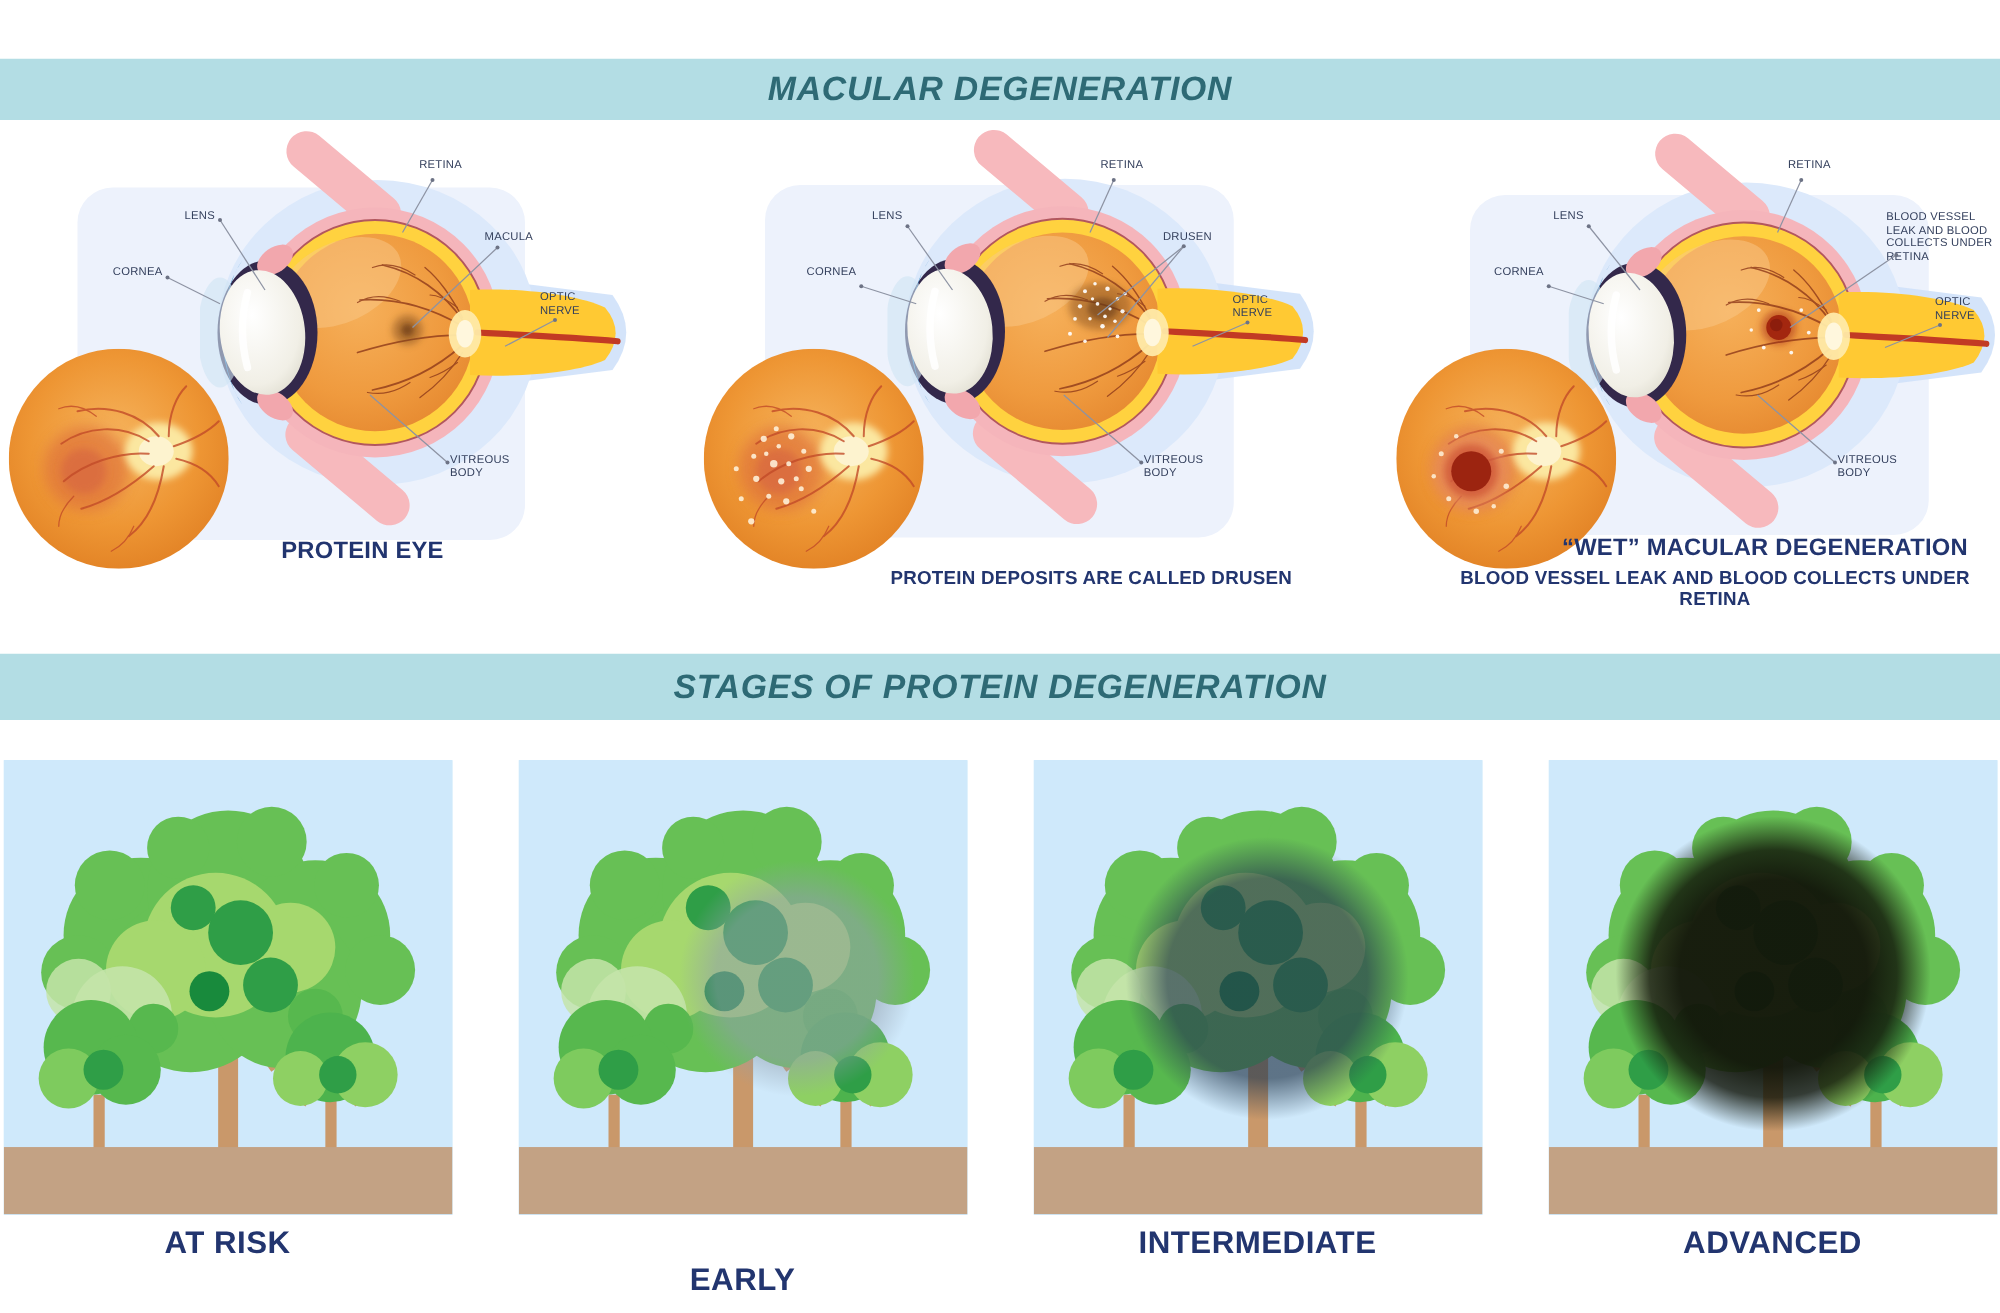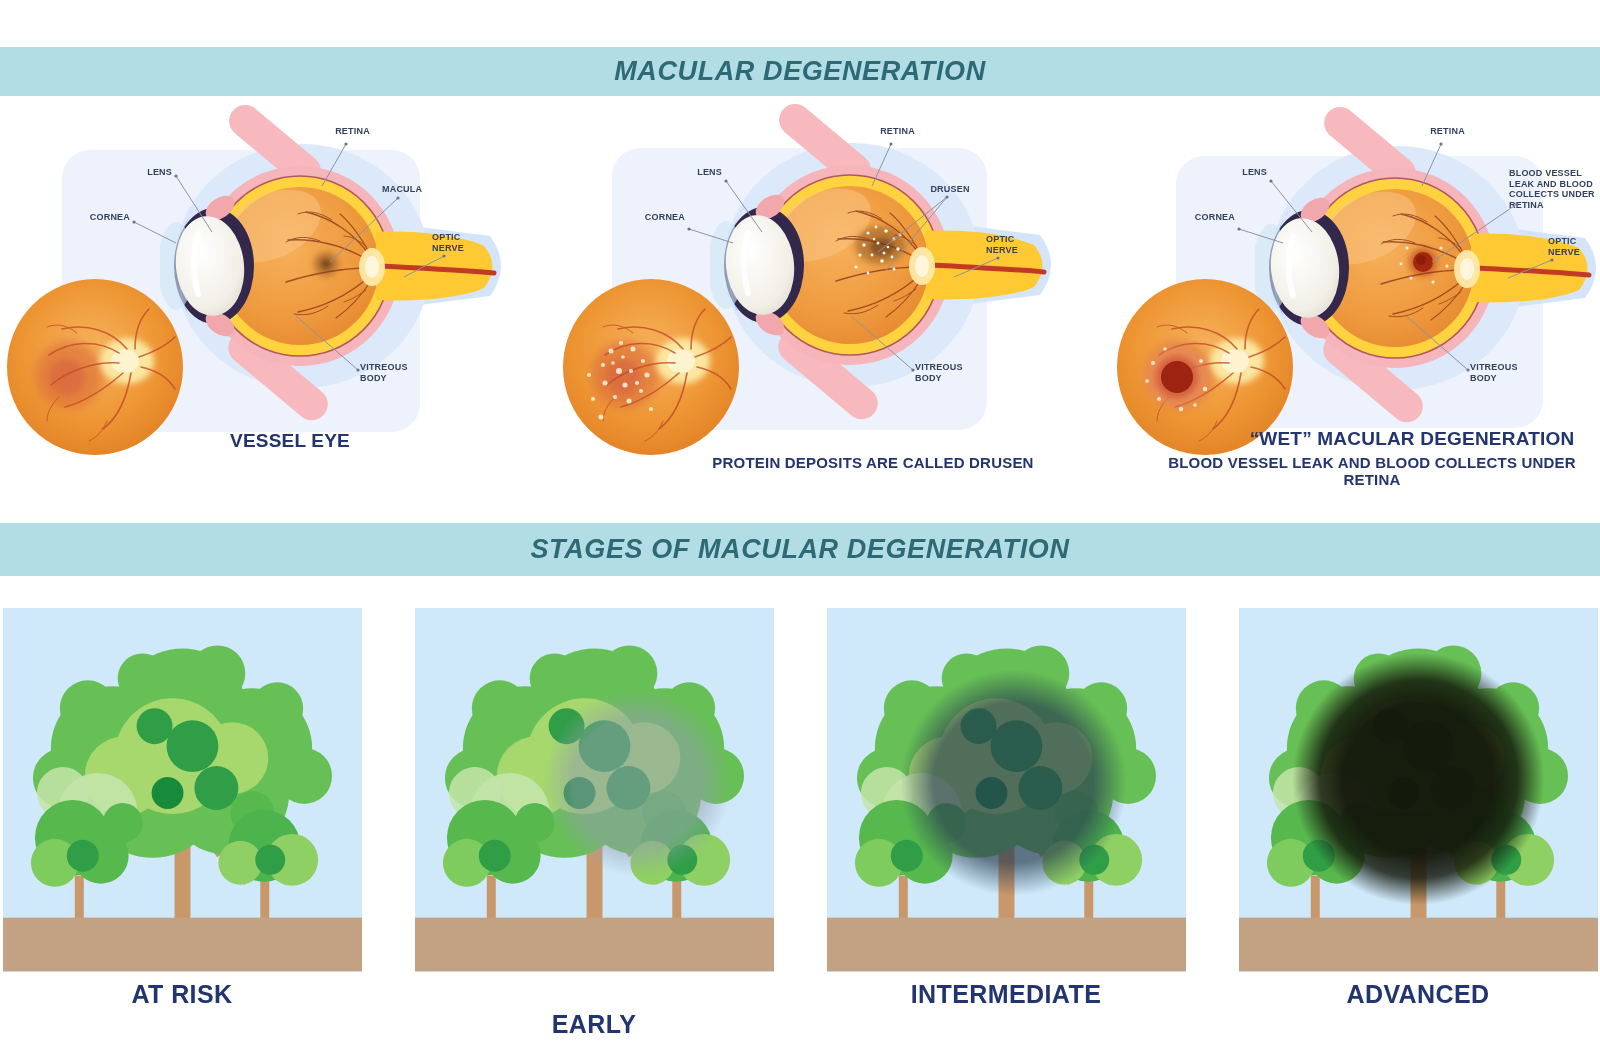--- a/index.html
+++ b/index.html
@@ -2,21 +2,21 @@
 <html><head>
 <meta charset="utf-8">
 <style>
   html,body{margin:0;padding:0;background:#ffffff;}
   .canvas{position:relative;width:1600px;height:1050px;background:#ffffff;overflow:hidden;
           font-family:"Liberation Sans",sans-serif;}
   .abs{position:absolute;}
   .banner{left:0;width:1600px;background:#b3dde4;display:flex;align-items:center;justify-content:center;font-style:italic;}
   .banner span{color:#2e6a75;font-weight:700;font-size:27px;letter-spacing:.6px;}
   .backdrop{background:#edf2fc;border-radius:28px;}
-  .lbl{font-size:9px;font-weight:700;color:#333f5c;line-height:1.18;letter-spacing:.2px;}
+  .lbl{font-size:9px;font-weight:400;color:#333f5c;line-height:1.18;letter-spacing:.2px;}
   .cap{font-weight:700;color:#22356f;font-size:19px;text-align:center;letter-spacing:.2px;}
   .subcap{font-weight:700;color:#22356f;font-size:15px;text-align:center;letter-spacing:.2px;}
   .stage-lbl{font-weight:700;color:#22356f;font-size:25px;text-align:center;letter-spacing:.4px;}
   .panel{background:#cfe9fb;}
   svg{overflow:visible;display:block;}
   .overlay{pointer-events:none;}
 </style>
 </head>
 <body>
 
@@ -179,24 +179,24 @@
       <circle cx="166" cy="168" r="12" fill="#7d481c" opacity=".5" filter="url(#b3)"></circle>
       <circle cx="166" cy="168" r="5" fill="#6b3a14" opacity=".7" filter="url(#b2)"></circle>
     </g>
   </svg>
   <svg class="abs" style="left:7px;top:279px;" width="176" height="176" viewBox="0 0 176 176">
     <use href="#fundus"></use>
   </svg>
   <div class="abs lbl" style="left:330px;top:126px;width:45px;text-align:center;">RETINA</div>
   <div class="abs lbl" style="left:130px;top:167px;width:42px;text-align:right;">LENS</div>
   <div class="abs lbl" style="left:80px;top:212px;width:50px;text-align:right;">CORNEA</div>
-  <div class="abs lbl" style="left:382px;top:184px;width:50px;">MACULA</div>
+  <div class="abs lbl" style="left:382px;top:184px;width:50px;text-align:center;">MACULA</div>
   <div class="abs lbl" style="left:432px;top:232px;width:40px;">OPTIC NERVE</div>
   <div class="abs lbl" style="left:360px;top:362px;width:60px;">VITREOUS BODY</div>
-  <div class="abs cap" style="left:165px;top:430px;width:250px;">VESSEL EYE</div>
+  <div class="abs cap" style="left:165px;top:430px;width:250px;">PROTEIN EYE</div>
 
   <div class="abs backdrop" style="left:612px;top:148px;width:375px;height:282px;"></div>
   <svg class="abs" style="left:710px;top:95px;" width="360" height="340" viewBox="0 0 360 340">
     <use href="#eyeball"></use>
     <g>
       <ellipse cx="170" cy="150" rx="25" ry="19" fill="#7d4a1e" opacity=".45" filter="url(#b3)"></ellipse>
       <ellipse cx="172" cy="152" rx="12" ry="9" fill="#5f3613" opacity=".5" filter="url(#b2)"></ellipse>
       <g fill="#ffffff" opacity=".92">
         <circle cx="158" cy="138" r="1.6"></circle>
           <circle cx="166" cy="132" r="1.4"></circle>
@@ -334,21 +334,21 @@
       <circle cx="1441" cy="144" r="1.6"></circle>
         <circle cx="1271" cy="181" r="1.6"></circle>
         <circle cx="1239" cy="229" r="1.6"></circle>
       <circle cx="1517" cy="204" r="1.6"></circle>
         <circle cx="1552" cy="260" r="1.6"></circle>
         <circle cx="1468" cy="370" r="1.6"></circle>
     </g>
   </svg>
 
   <div class="abs banner" style="top:523px;height:53px;">
-    <span>STAGES OF MACULAR DEGENERATION</span>
+    <span>STAGES OF PROTEIN DEGENERATION</span>
   </div>
 
   <div class="abs panel" style="left:3px;top:608px;width:359px;height:364px;">
     <svg width="359" height="364" viewBox="0 0 360 364">
         <use href="#treescene"></use>
       </svg>
   </div>
   <div class="abs panel" style="left:415px;top:608px;width:359px;height:364px;">
     <svg width="359" height="364" viewBox="0 0 360 364">
         <use href="#treescene"></use>

